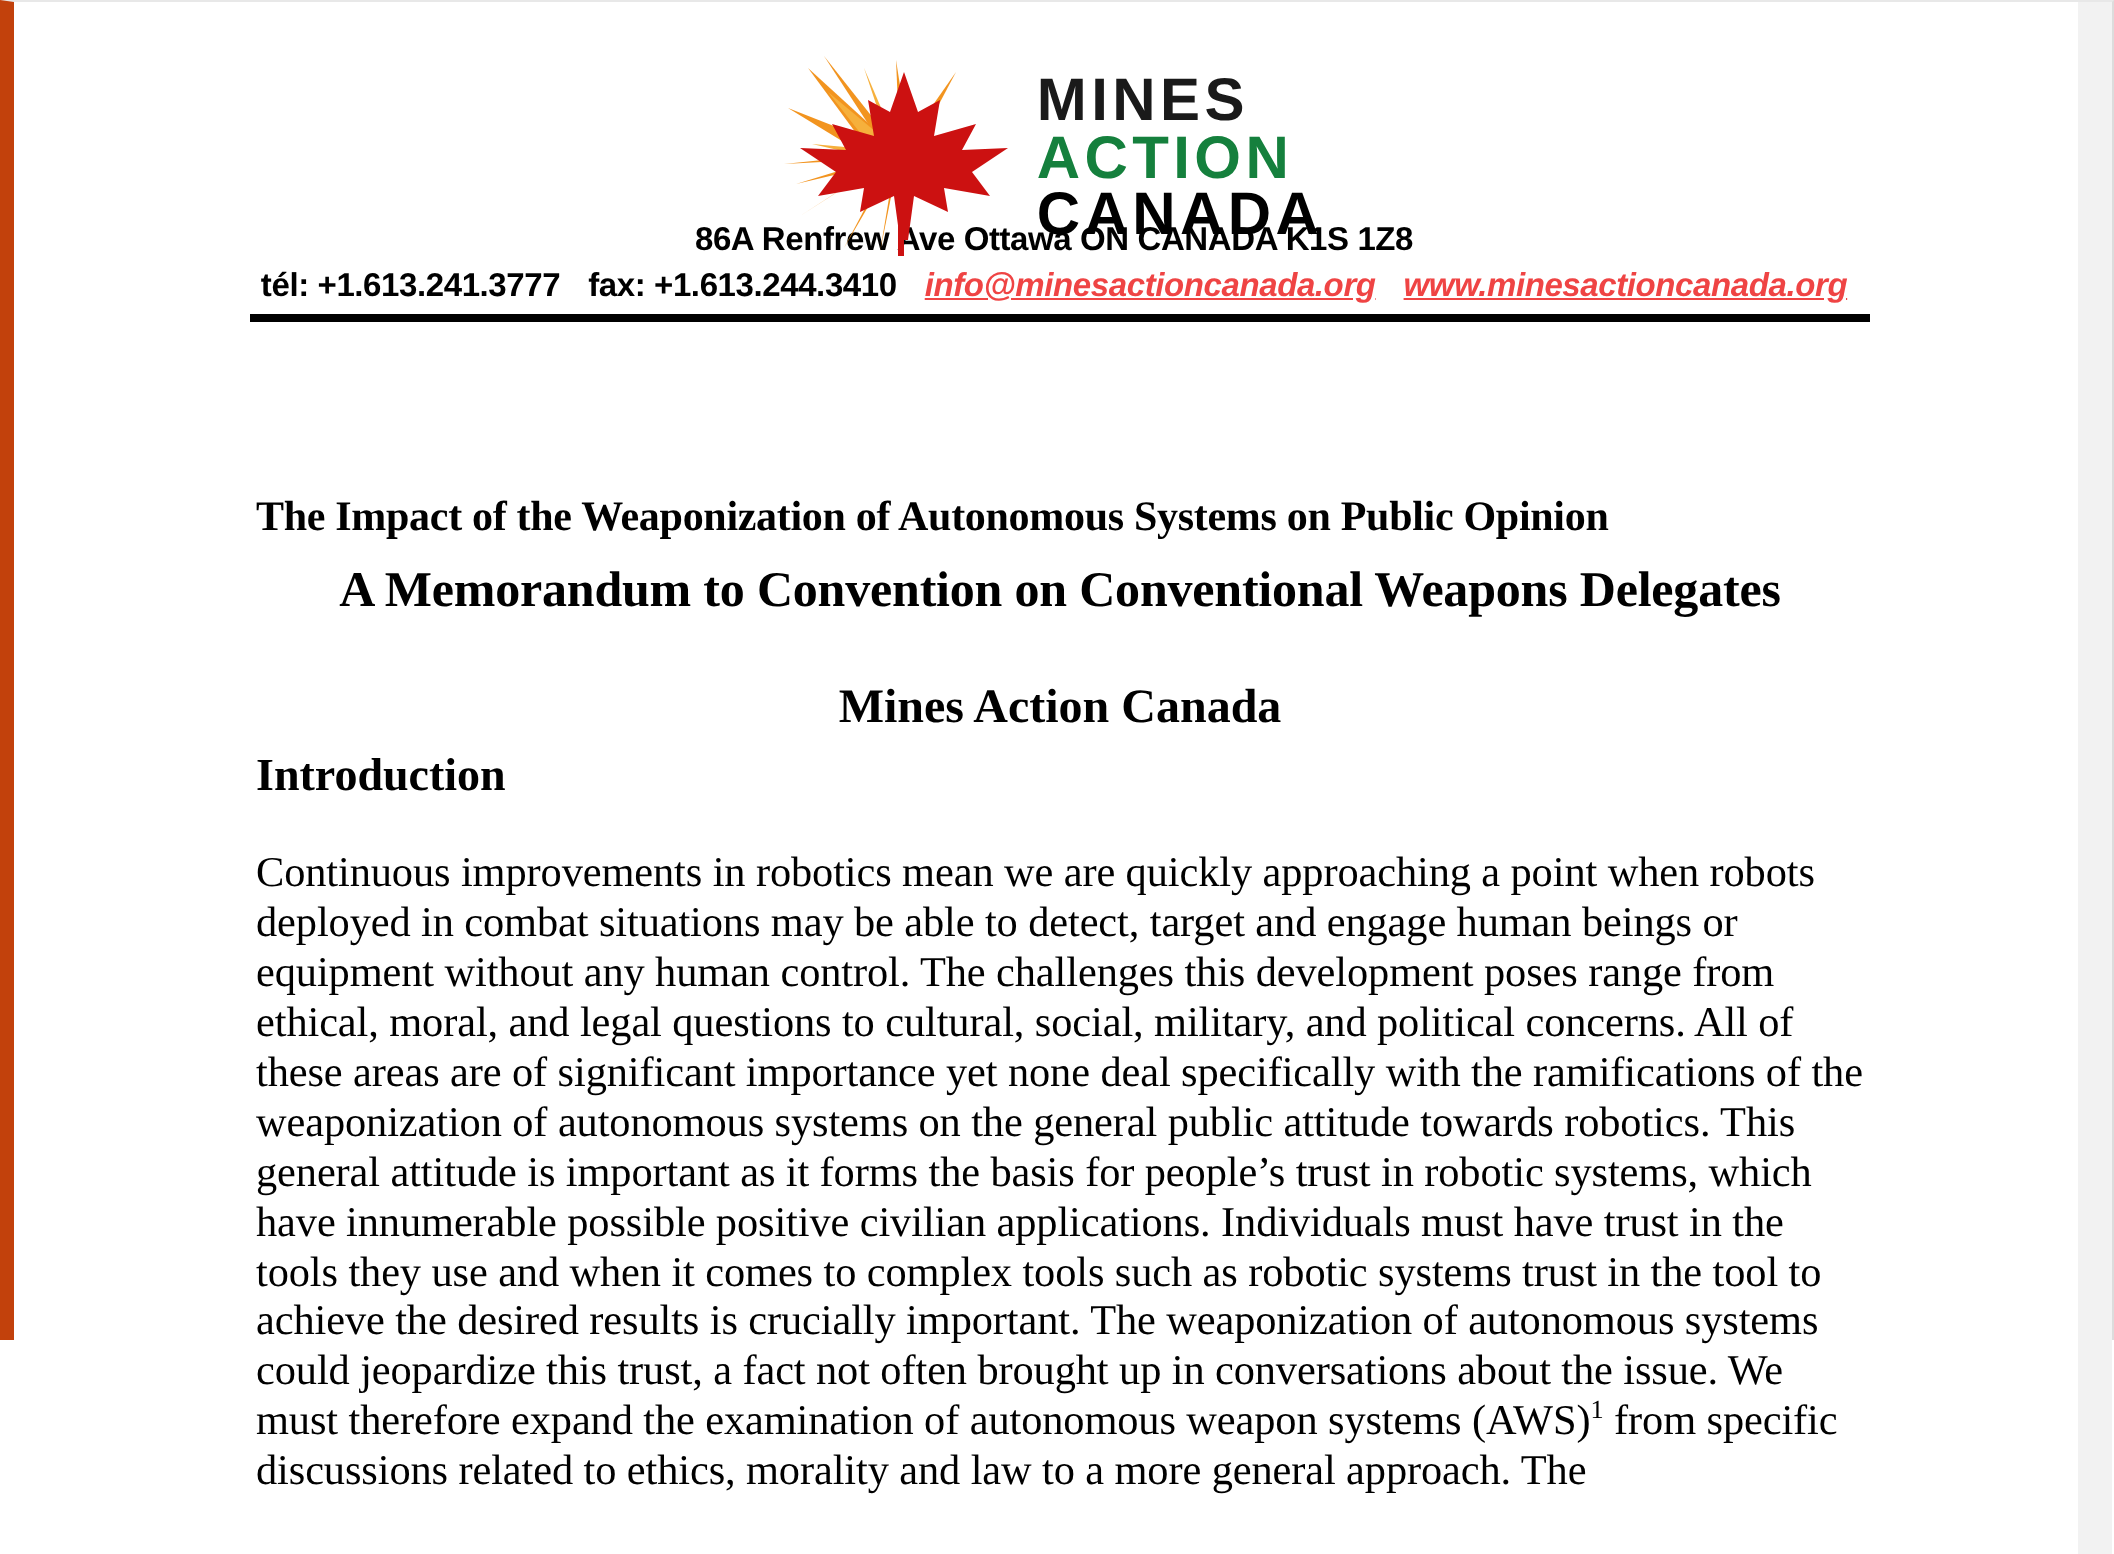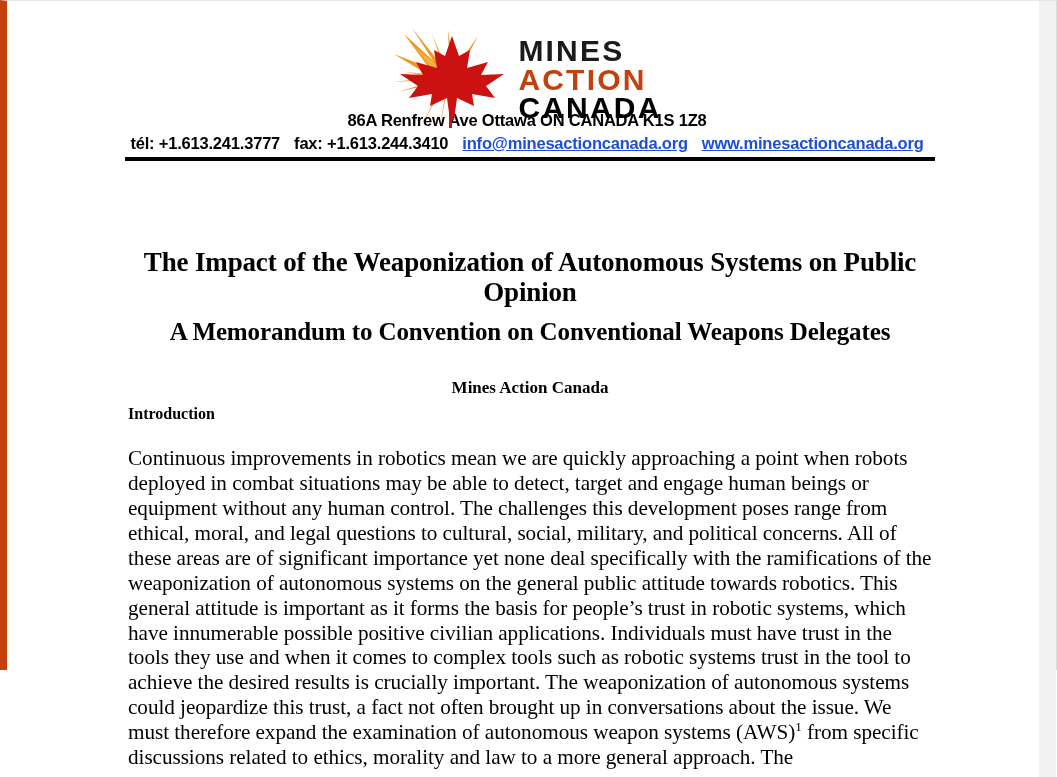--- a/index.html
+++ b/index.html
@@ -72,21 +72,21 @@
     display: flex;
     flex-direction: column;
     justify-content: center;
     line-height: 0.96;
     font-family: "Liberation Sans", "DejaVu Sans", sans-serif;
     font-weight: bold;
     font-size: 30px;
     letter-spacing: 2.2px;
   }
   .logo-words .w-mines { color: #1a1a1a; }
-  .logo-words .w-action { color: #c2410c; }
+  .logo-words .w-action { color: #15803d; }
   .logo-words .w-canada { color: #000000; }
 
   .addr {
     text-align: center;
     font-family: "Liberation Sans", "DejaVu Sans", sans-serif;
     font-weight: bold;
     font-size: 16.5px;
     letter-spacing: -0.2px;
     color: #000;
     margin-top: 10px;
@@ -96,63 +96,63 @@
     font-family: "Liberation Sans", "DejaVu Sans", sans-serif;
     font-weight: bold;
     font-size: 16.5px;
     letter-spacing: -0.2px;
     color: #000;
     margin-top: 4px;
     white-space: nowrap;
   }
   .contact .sp { display: inline-block; width: 14px; }
   .contact a {
-    color: #1d4ed8;
+    color: #ef4444;
     text-decoration: underline;
+    font-style: italic;
   }
   .rule {
     margin: 4px auto 0 118px;
     width: 810px;
     height: 4px;
     background: #000000;
   }
 
   
   .doc {
     position: absolute;
     left: 121px;
     top: 246px;
     width: 804px;
   }
   .title {
-    text-align: center;
-    font-weight: bold;
-    font-size: 27px;
+    font-weight: bold;
+    font-size: 21px;
     line-height: 1.12;
     letter-spacing: -0.15px;
     margin: 0;
   }
   .subtitle {
     text-align: center;
     font-weight: bold;
     font-size: 25px;
     line-height: 1.15;
     letter-spacing: -0.1px;
     margin: 11px 0 0 0;
   }
   .byline {
     text-align: center;
     font-weight: bold;
-    font-size: 17px;
+    font-size: 24px;
     margin: 31px 0 0 0;
   }
   .section-heading {
     text-align: left;
     font-weight: bold;
-    font-size: 16px;
+    font-size: 23px;
     margin: 7px 0 0 0;
   }
   .body-para {
     font-size: 21.2px;
     line-height: 1.175;
     text-align: left;
     margin: 23px 0 0 0;
     letter-spacing: -0.05px;
   }
   .body-para sup {

